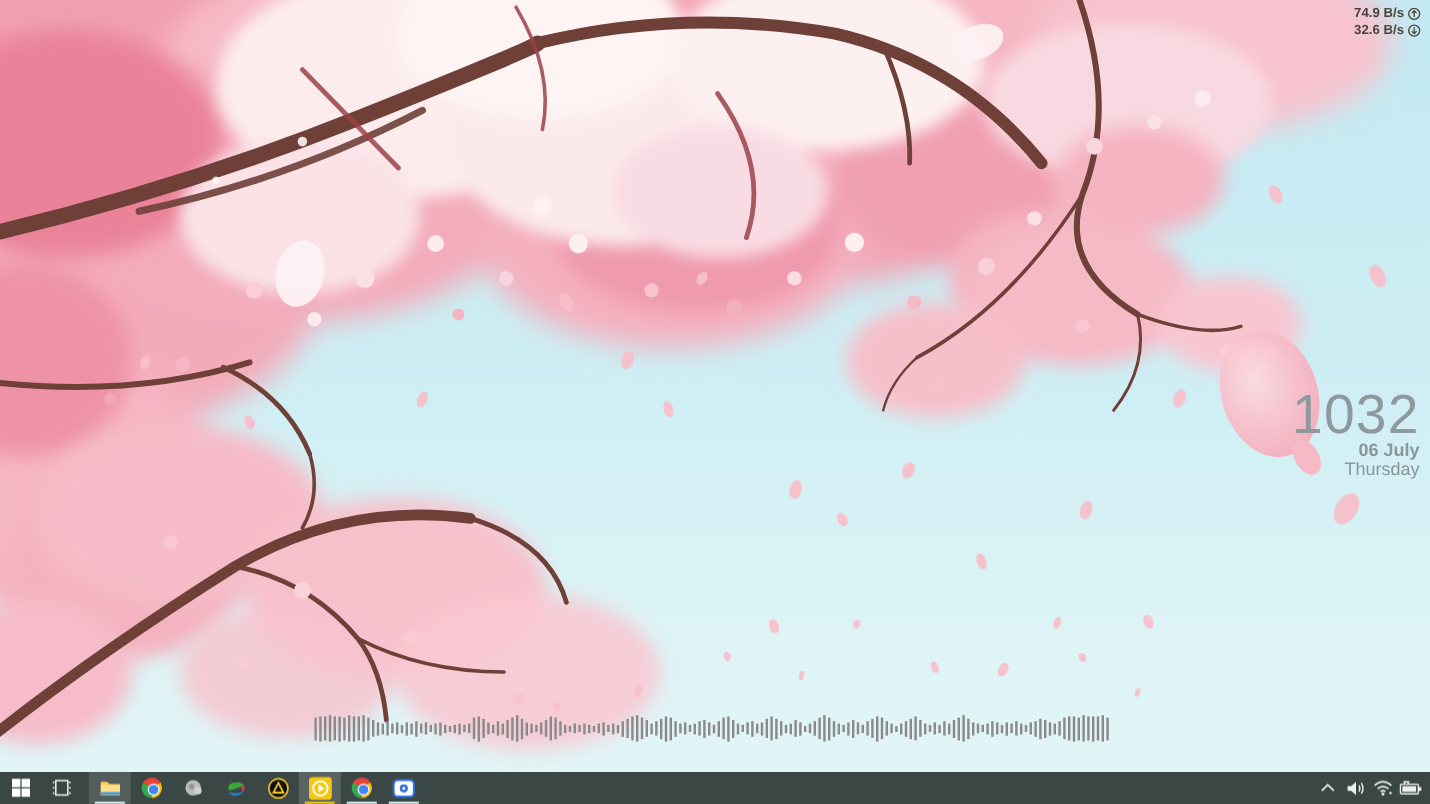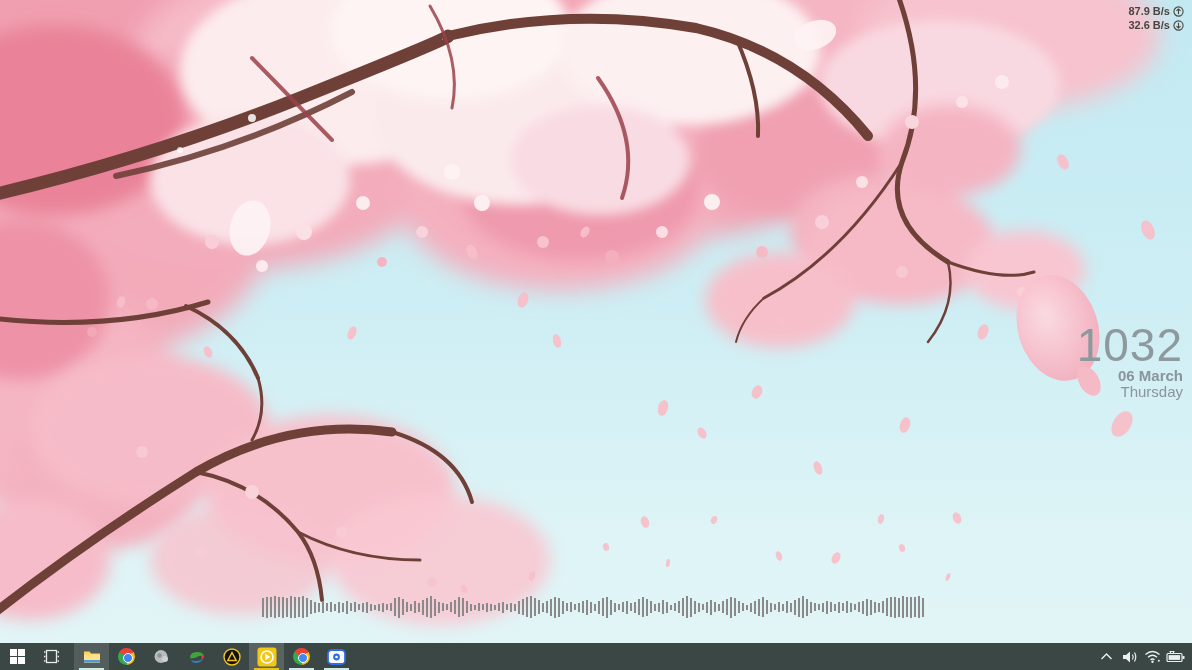--- a/index.html
+++ b/index.html
@@ -200,38 +200,38 @@
     </g>
 
     <ellipse transform="translate(1058 328) rotate(-18)" rx="40" ry="54" fill="url(#petalGrad)" opacity="0.95"></ellipse>
     <ellipse transform="translate(1089 381) rotate(-30)" rx="10" ry="16" fill="#f6b9c6"></ellipse>
     <ellipse transform="translate(250 228) rotate(14)" rx="20" ry="28" fill="#fdf1f3" opacity="0.95"></ellipse>
     <ellipse transform="translate(815 35) rotate(-20)" rx="22" ry="14" fill="#fef3f4" opacity="0.9"></ellipse>
   </svg>
 
   <div class="net-widget">
     <div class="net-row">
-      <span>87.9 B/s</span>
+      <span>74.9 B/s</span>
       <svg class="net-ico" viewBox="0 0 12 12">
         <circle cx="6" cy="6" r="5" fill="none" stroke="#4a443f" stroke-width="1.2"></circle>
         <path d="M6 9 V3.6 M3.8 5.4 L6 3.2 L8.2 5.4" fill="none" stroke="#4a443f" stroke-width="1.2"></path>
       </svg>
     </div>
     <div class="net-row">
       <span>32.6 B/s</span>
       <svg class="net-ico" viewBox="0 0 12 12">
         <circle cx="6" cy="6" r="5" fill="none" stroke="#4a443f" stroke-width="1.2"></circle>
         <path d="M6 3 V8.4 M3.8 6.6 L6 8.8 L8.2 6.6" fill="none" stroke="#4a443f" stroke-width="1.2"></path>
       </svg>
     </div>
   </div>
 
   <div class="clock-widget">
     <div class="clock-time">1032</div>
-    <div class="clock-date">06 March</div>
+    <div class="clock-date">06 July</div>
     <div class="clock-weekday">Thursday</div>
   </div>
 
   <div class="visualizer">
       <div class="vbar" style="height: 19px; background: rgb(138, 138, 138);"></div>
       <div class="vbar" style="height: 21px; background: rgb(138, 138, 138);"></div>
       <div class="vbar" style="height: 20px; background: rgb(138, 138, 138);"></div>
       <div class="vbar" style="height: 22px; background: rgb(138, 138, 138);"></div>
       <div class="vbar" style="height: 20px; background: rgb(138, 138, 138);"></div>
       <div class="vbar" style="height: 21px; background: rgb(138, 138, 138);"></div>

